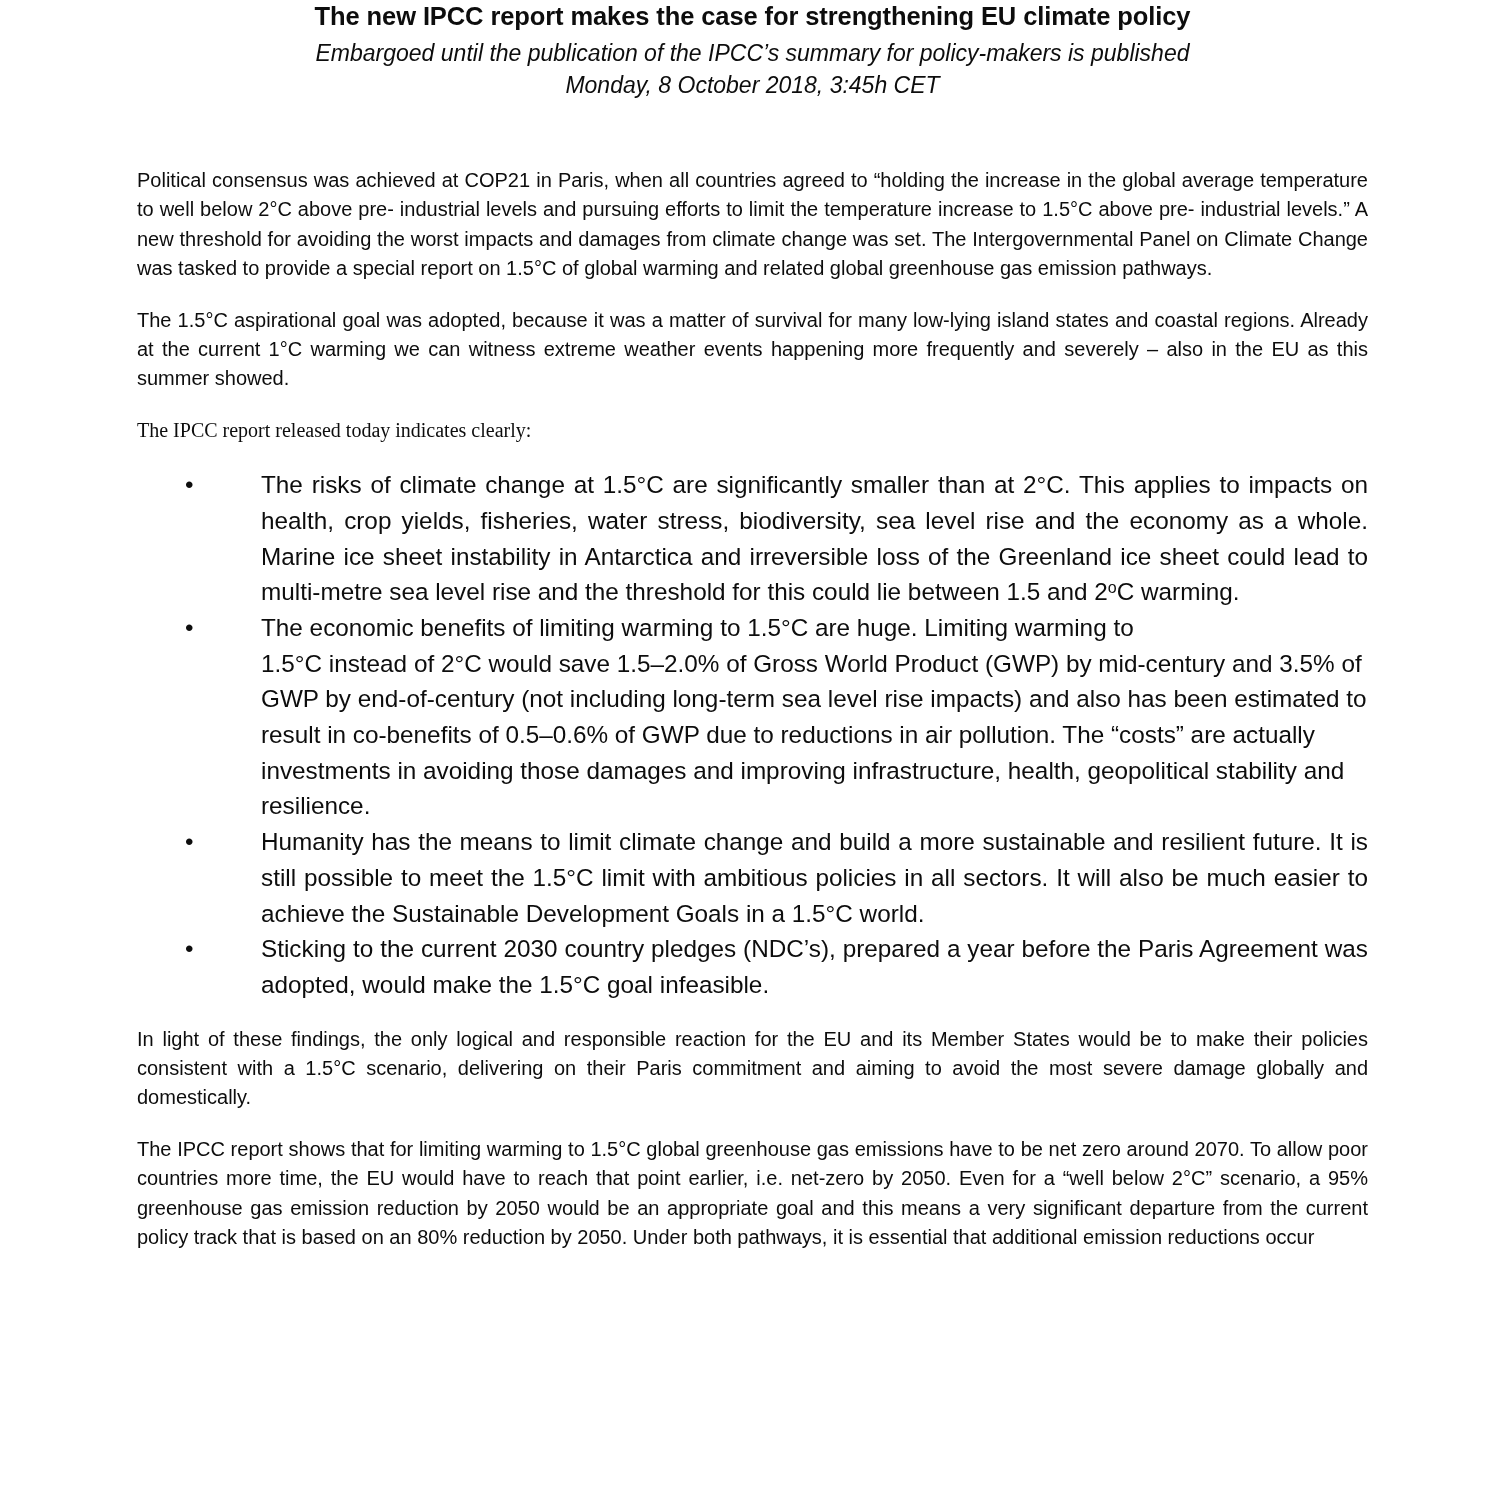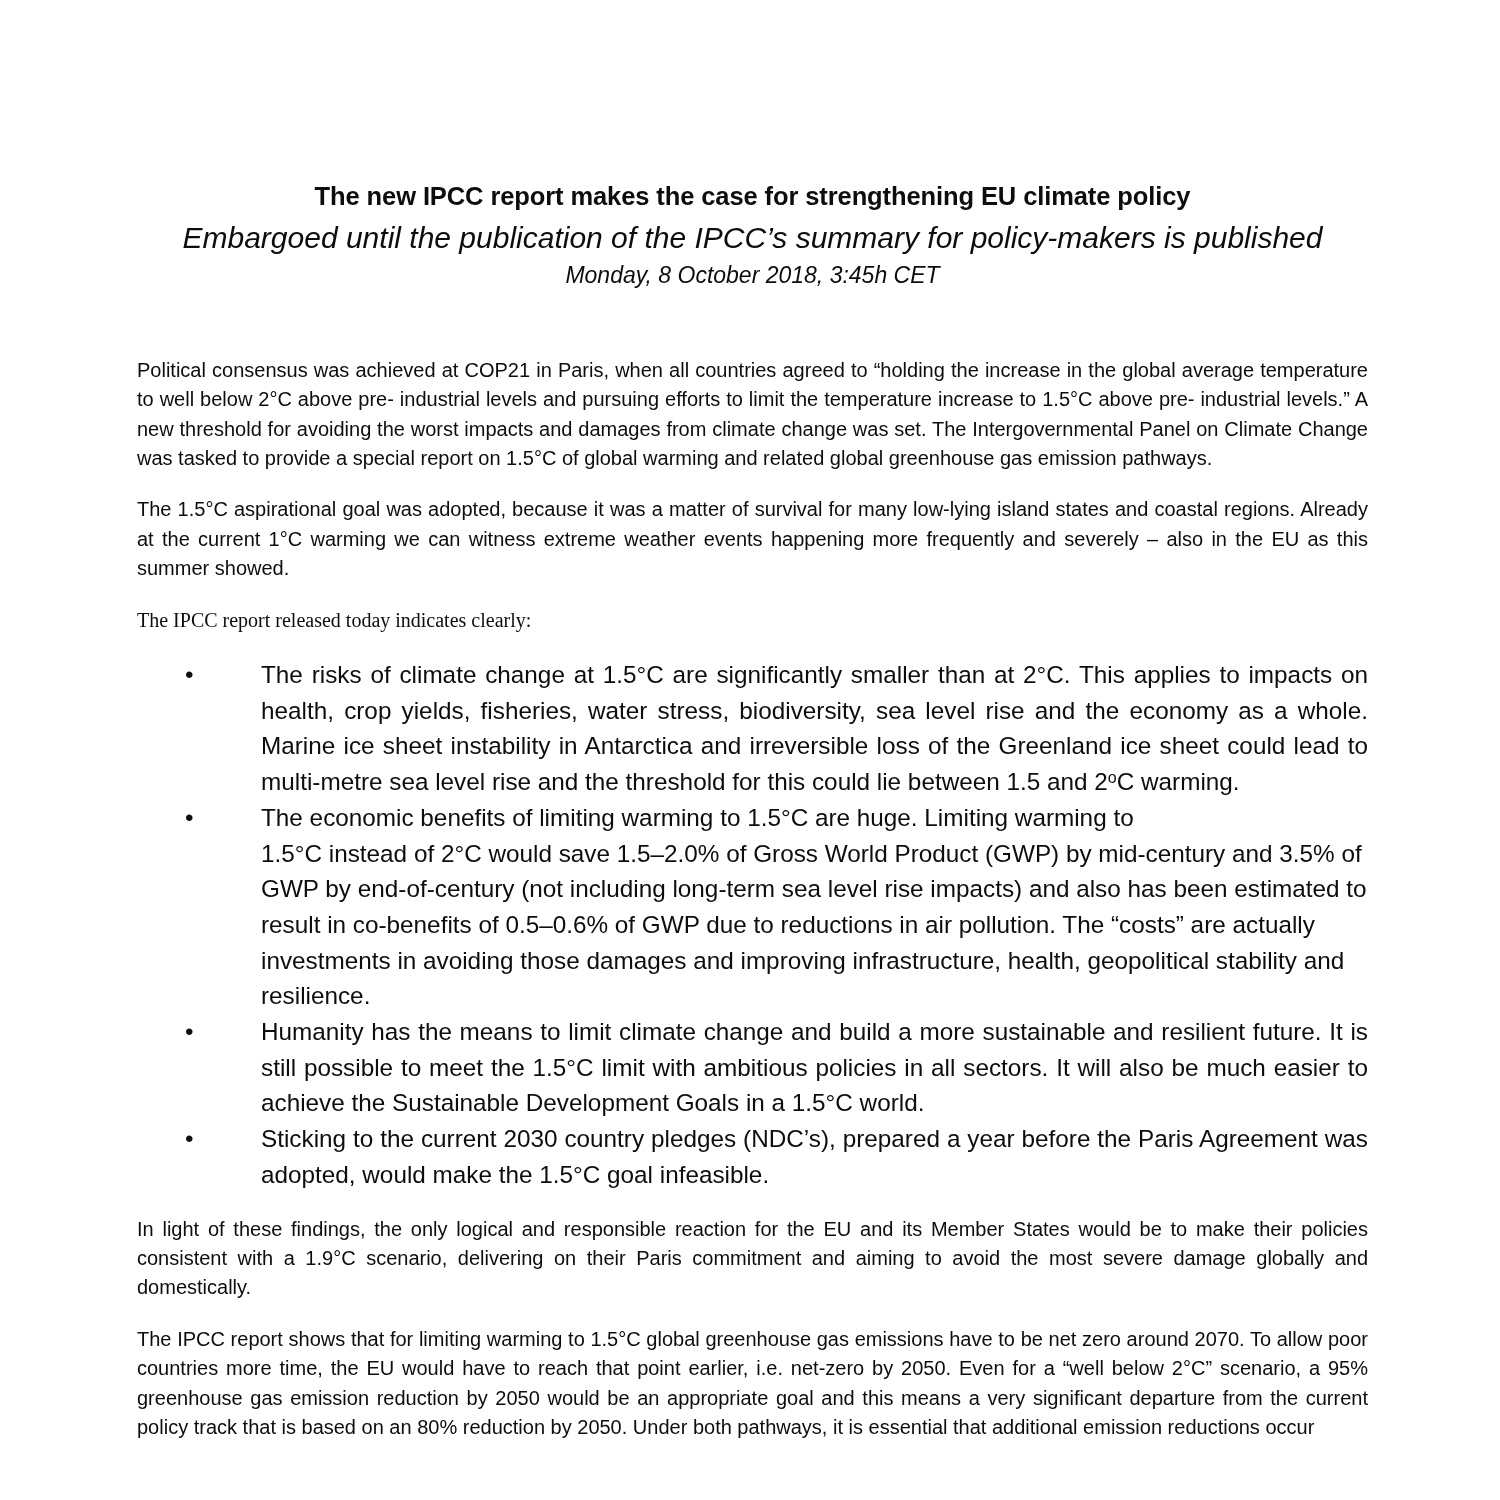--- a/index.html
+++ b/index.html
@@ -20,31 +20,30 @@
   .content {
     position: absolute;
     left: 137px;
     top: 0;
     width: 1231px;
   }
 
   
   .header {
     text-align: center;
-    padding-top: 180px;
   }
   .doc-title {
     font-size: 25.5px;
     font-weight: bold;
     line-height: 1.32;
     letter-spacing: -0.1px;
     margin: 0;
   }
   .doc-subtitle {
-    font-size: 30px;
+    font-size: 23px;
     font-style: italic;
     line-height: 1.42;
     margin: 0;
     padding-top: 3px;
   }
   .doc-subtitle-2 {
     font-size: 23px;
     font-style: italic;
     line-height: 1.42;
     margin: 0;
@@ -144,19 +143,19 @@
 
         <li>
           <span class="marker">•</span>
           <span class="li-body">Sticking to the current 2030 country pledges (NDC’s), prepared a year before the Paris Agreement was adopted, would make the 1.5°C goal infeasible.</span>
         </li>
 
       </ul>
 
       <div class="spacer-after-list"></div>
 
-      <p class="para">In light of these findings, the only logical and responsible reaction for the EU and its Member States would be to make their policies consistent with a 1.9°C scenario, delivering on their Paris commitment and aiming to avoid the most severe damage globally and domestically.</p>
+      <p class="para">In light of these findings, the only logical and responsible reaction for the EU and its Member States would be to make their policies consistent with a 1.5°C scenario, delivering on their Paris commitment and aiming to avoid the most severe damage globally and domestically.</p>
 
       <p class="para last">The IPCC report shows that for limiting warming to 1.5°C global greenhouse gas emissions have to be net zero around 2070. To allow poor countries more time, the EU would have to reach that point earlier, i.e. net-zero by 2050. Even for a “well below 2°C” scenario, a 95% greenhouse gas emission reduction by 2050 would be an appropriate goal and this means a very significant departure from the current policy track that is based on an 80% reduction by 2050. Under both pathways, it is essential that additional emission reductions occur</p>
 
     </div>
   </div>
 </div>
 
 </body></html>

